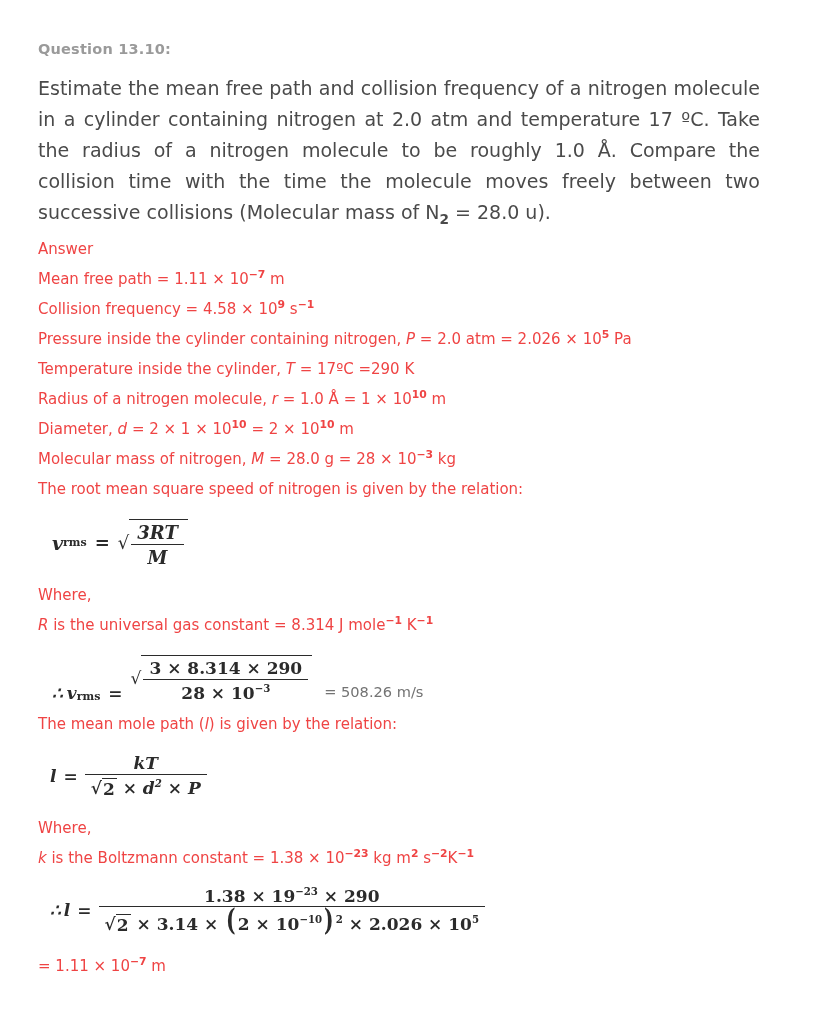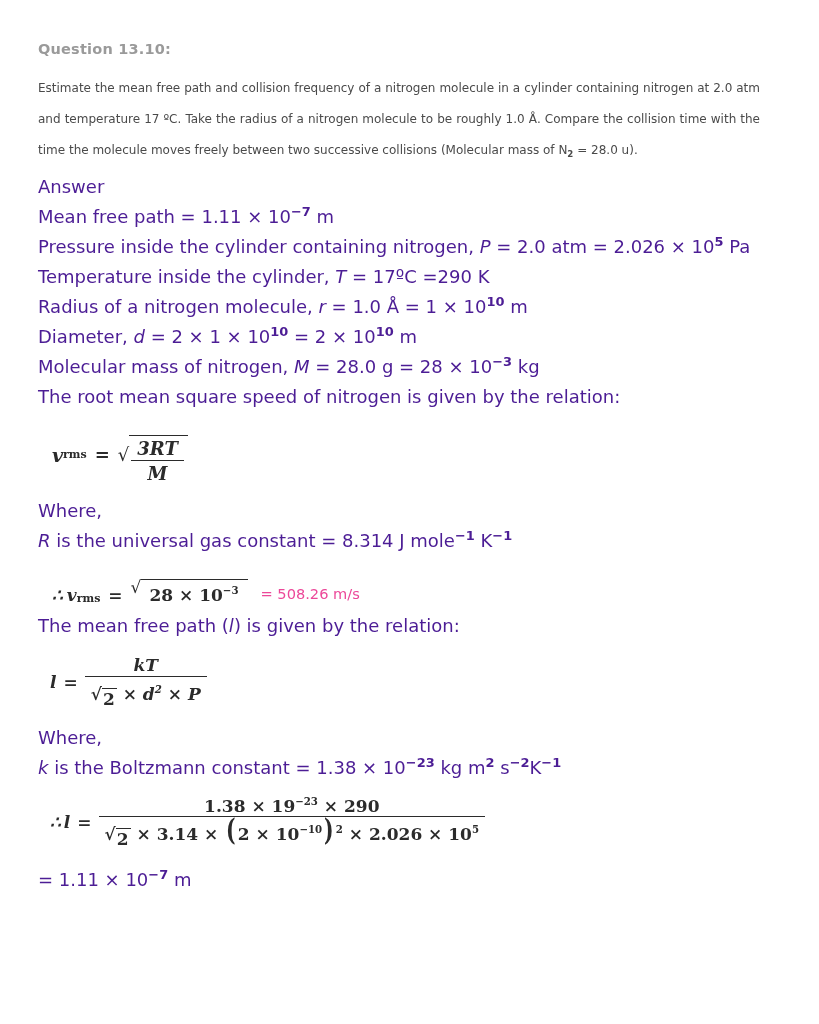--- a/index.html
+++ b/index.html
@@ -23,32 +23,32 @@
   }
   .q-heading {
     color: #9a9a9a;
     font-size: 14.5px;
     font-weight: bold;
     letter-spacing: 0.2px;
     margin: 0 0 14px 0;
     line-height: 1.3;
   }
   .q-body {
-    font-size: 12px;
+    font-size: 19px;
     line-height: 31px;
     text-align: justify;
     margin: 0 0 6px 0;
     padding-right: 2px;
     color: #4a4a4a;
   }
   .line {
-    font-size: 18px;
+    font-size: 15px;
     line-height: 30px;
     margin: 0;
-    color: #4c1d95;
+    color: #ef4444;
     white-space: nowrap;
   }
   .line.gap-top { margin-top: 16px; }
   sup, sub {
     font-size: 0.72em;
     font-weight: bold;
     line-height: 0;
   }
   sup { vertical-align: super; }
   sub { vertical-align: sub; }
@@ -79,33 +79,33 @@
     align-items: stretch;
   }
   .radical .sign {
     font-size: 1em;
     display: flex;
     align-items: center;
   }
   .rad-box {
     border-top: 1.6px solid #2b2b2b;
     padding: 2px 4px 0 2px;
-    margin-top: 9px;
+    margin-top: 1px;
   }
 
   .eq-vrms { margin: 14px 0 12px 14px; font-size: 18px; }
   .eq-vrms .vsym { font-size: 19px; }
   .eq-vrms .rsub { font-size: 11px; font-weight: bold; font-style: normal; }
 
   .eq-vrms2 { margin: 14px 0 6px 14px; font-size: 17px; align-items: flex-end; }
   .eq-vrms2 .tail {
     font-family: "DejaVu Sans", sans-serif;
     font-style: normal;
     font-weight: normal;
-    color: #ec4899;
+    color: #737373;
     font-size: 14.6px;
     margin-left: 12px;
     padding-bottom: 3px;
   }
   .eq-l { margin: 14px 0 14px 12px; font-size: 17px; }
   .eq-l2 { margin: 12px 0 8px 12px; font-size: 17px; }
 
   .bigsqrt-sign {
     font-size: 2.0em;
     line-height: 0.75;
@@ -127,20 +127,21 @@
 <div class="page">
 
   <h1 class="q-heading">Question 13.10:</h1>
 
   <p class="q-body"><span>Estimate the mean free path and collision frequency of a nitrogen molecule in a cylinder containing nitrogen at 2.0 atm and temperature 17 ºC. Take the radius of a nitrogen molecule to be roughly 1.0 Å. Compare the collision time with the time the molecule moves freely between two successive collisions (Molecular mass of N</span><sub>2</sub><span> = 28.0 u).</span></p>
 
   <p class="line">Answer</p>
 
   <p class="line"><span>Mean free path = 1.11 × 10</span><sup>−7</sup><span> m</span></p>
 
+  <p class="line"><span>Collision frequency = 4.58 × 10</span><sup>9</sup><span> s</span><sup>−1</sup></p>
 
 
   <p class="line"><span>Pressure inside the cylinder containing nitrogen, </span><span class="it">P</span><span> = 2.0 atm = 2.026 × 10</span><sup>5</sup><span> Pa</span></p>
 
   <p class="line"><span>Temperature inside the cylinder, </span><span class="it">T</span><span> = 17ºC =290 K</span></p>
 
   <p class="line"><span>Radius of a nitrogen molecule, </span><span class="it">r</span><span> = 1.0 Å = 1 × 10</span><sup>10</sup><span> m</span></p>
 
   <p class="line"><span>Diameter, </span><span class="it">d</span><span> = 2 × 1 × 10</span><sup>10</sup><span> = 2 × 10</span><sup>10</sup><span> m</span></p>
 
@@ -169,28 +170,29 @@
 
   <div class="math eq-vrms2">
     <span class="mi" style="margin-right:4px;">∴</span>
     <span class="mi">v</span>
       <span class="rsub" style="font-size:11px;font-weight:bold;">rms</span>
     <span class="mb" style="margin:0 8px;">=</span>
     <span class="radical">
       <span class="sign bigsqrt-sign">√</span>
       <span class="rad-box">
         <span class="frac">
+          <span class="num mb nowrap">3 × 8.314 × 290</span>
           <span class="den mb nowrap"><span>28 × 10</span><span class="tiny-exp">−3</span></span>
         </span>
       </span>
     </span>
     <span class="tail">= 508.26 m/s</span>
   </div>
 
-  <p class="line"><span>The mean free path (</span><span class="it">l</span><span>) is given by the relation:</span></p>
+  <p class="line"><span>The mean mole path (</span><span class="it">l</span><span>) is given by the relation:</span></p>
 
   <div class="math eq-l">
     <span class="mi">l</span>
     <span class="mb" style="margin:0 7px;">=</span>
     <span class="frac">
       <span class="num mi">kT</span>
       <span class="den nowrap"><span class="radical" style="display:inline-flex;">
             <span class="sign" style="font-weight:bold;">√</span>
             <span class="rad-box mb" style="padding:0 2px 0 1px;">2</span>
           </span><span class="mb"> × </span><span class="mi">d</span><span class="tiny-exp mi">2</span><span class="mb"> × </span><span class="mi">P</span></span>

